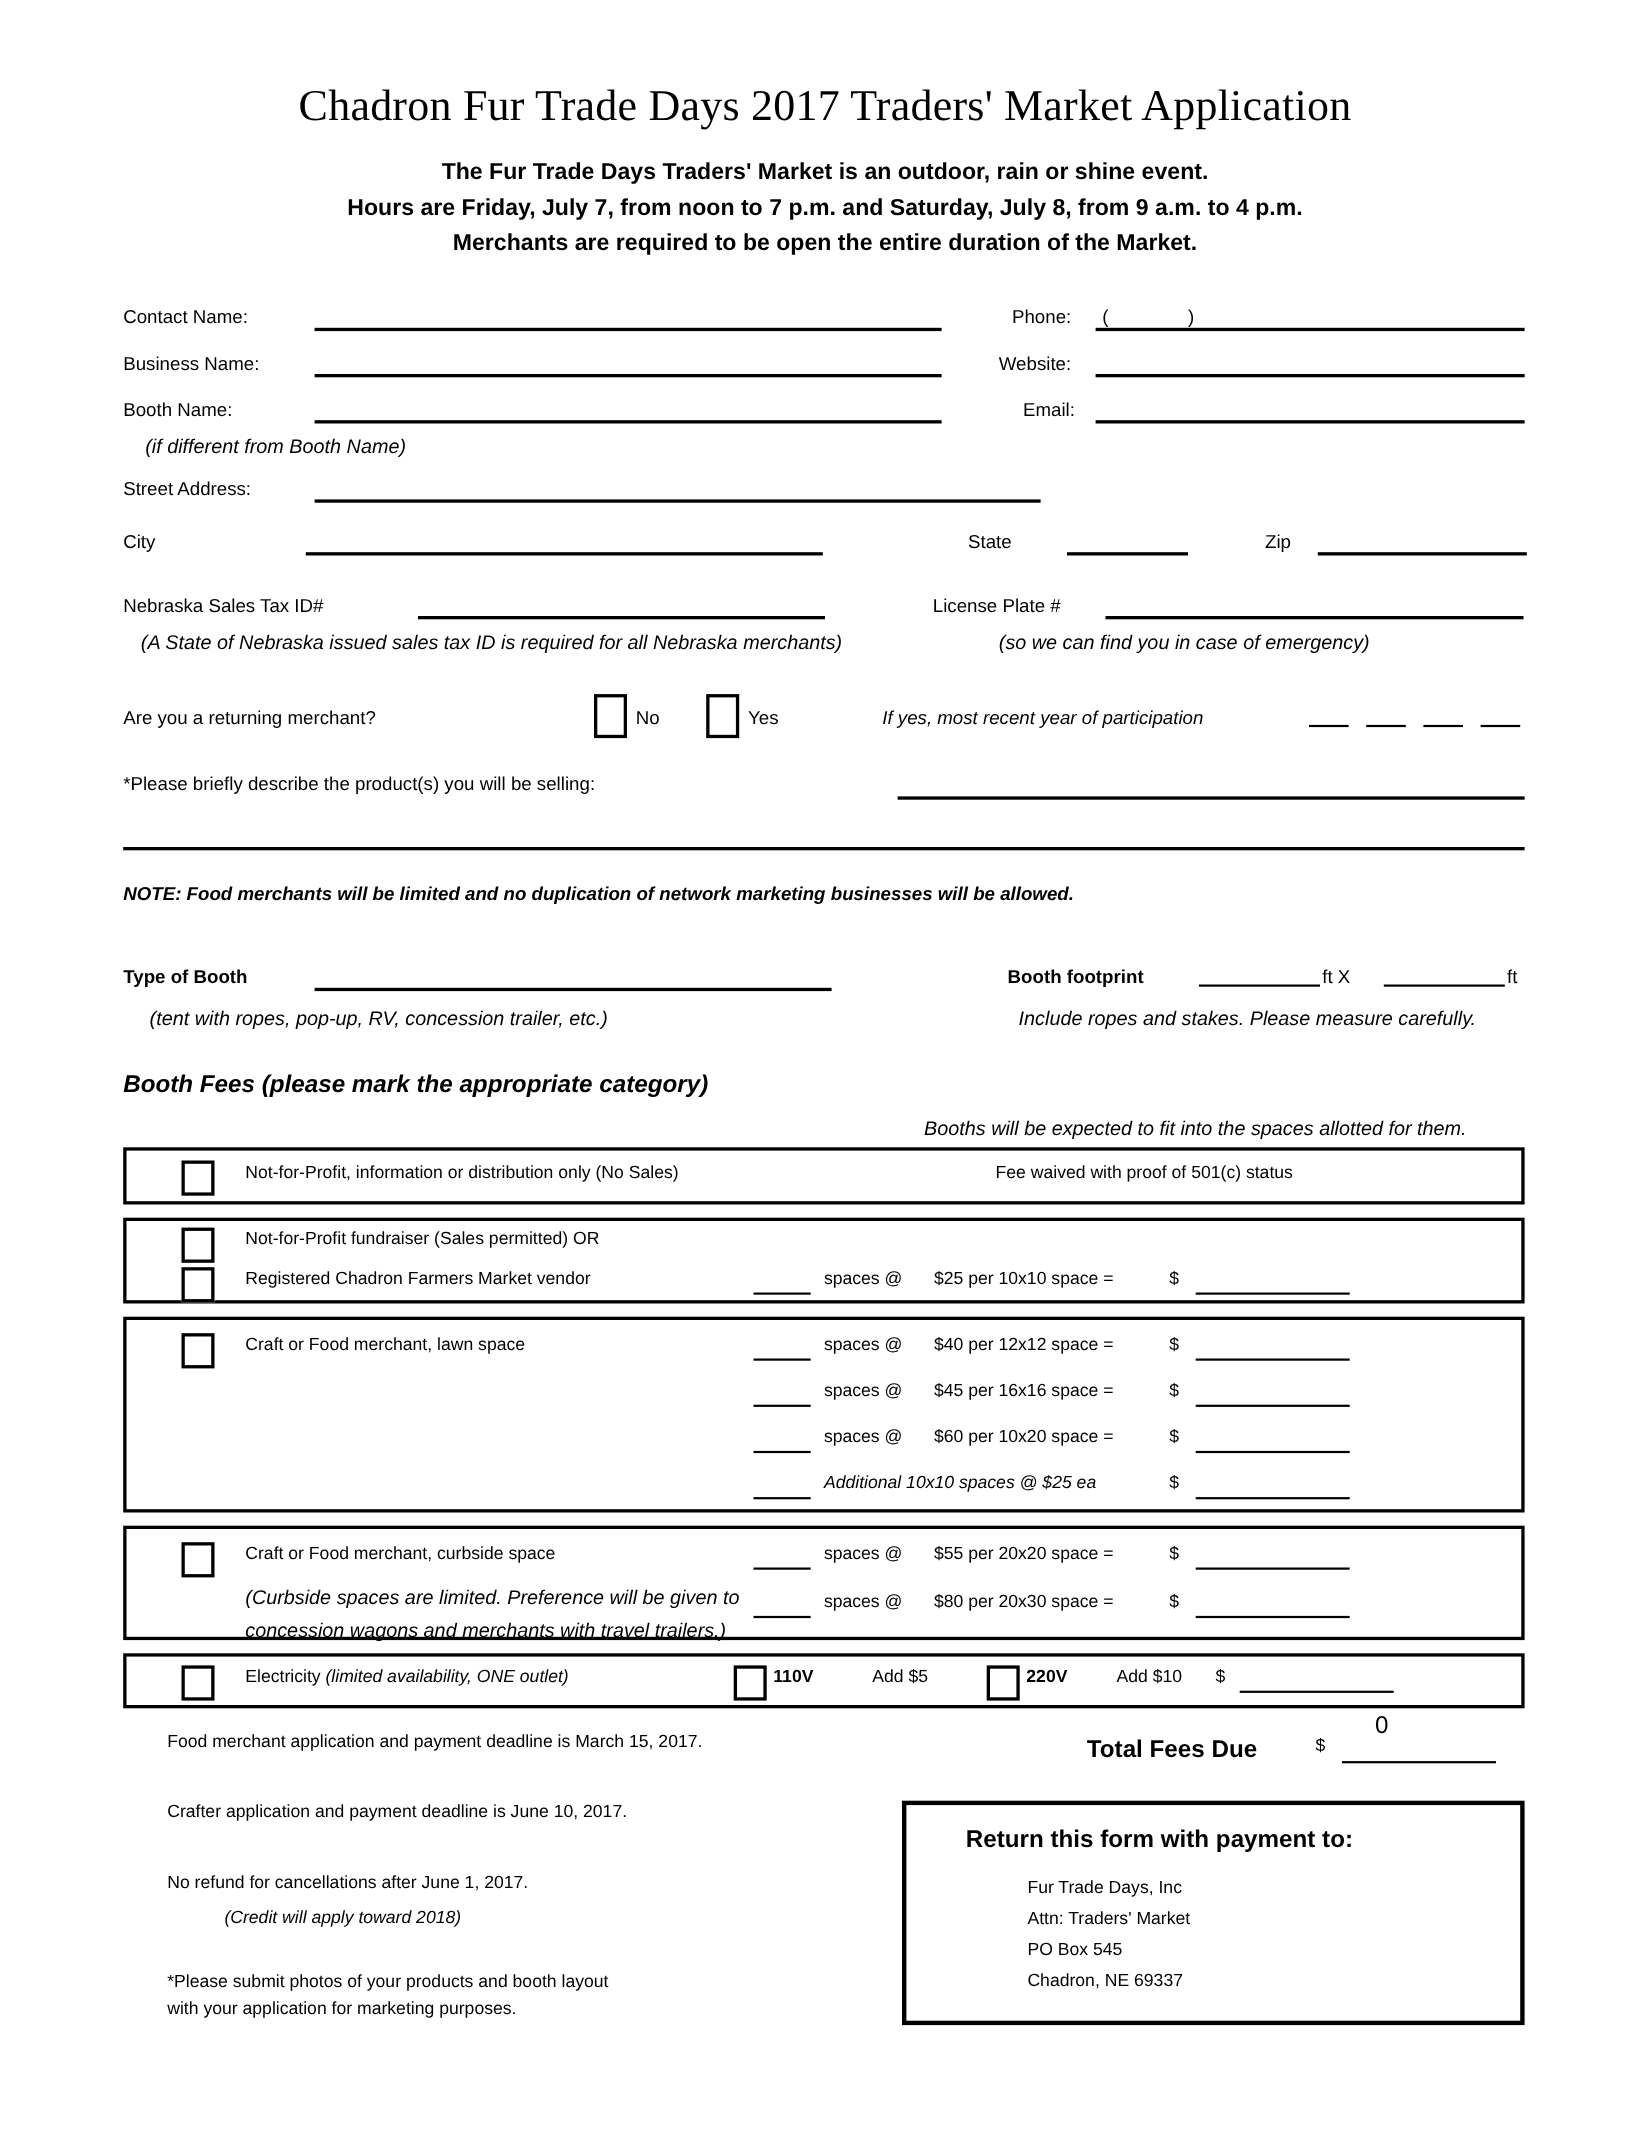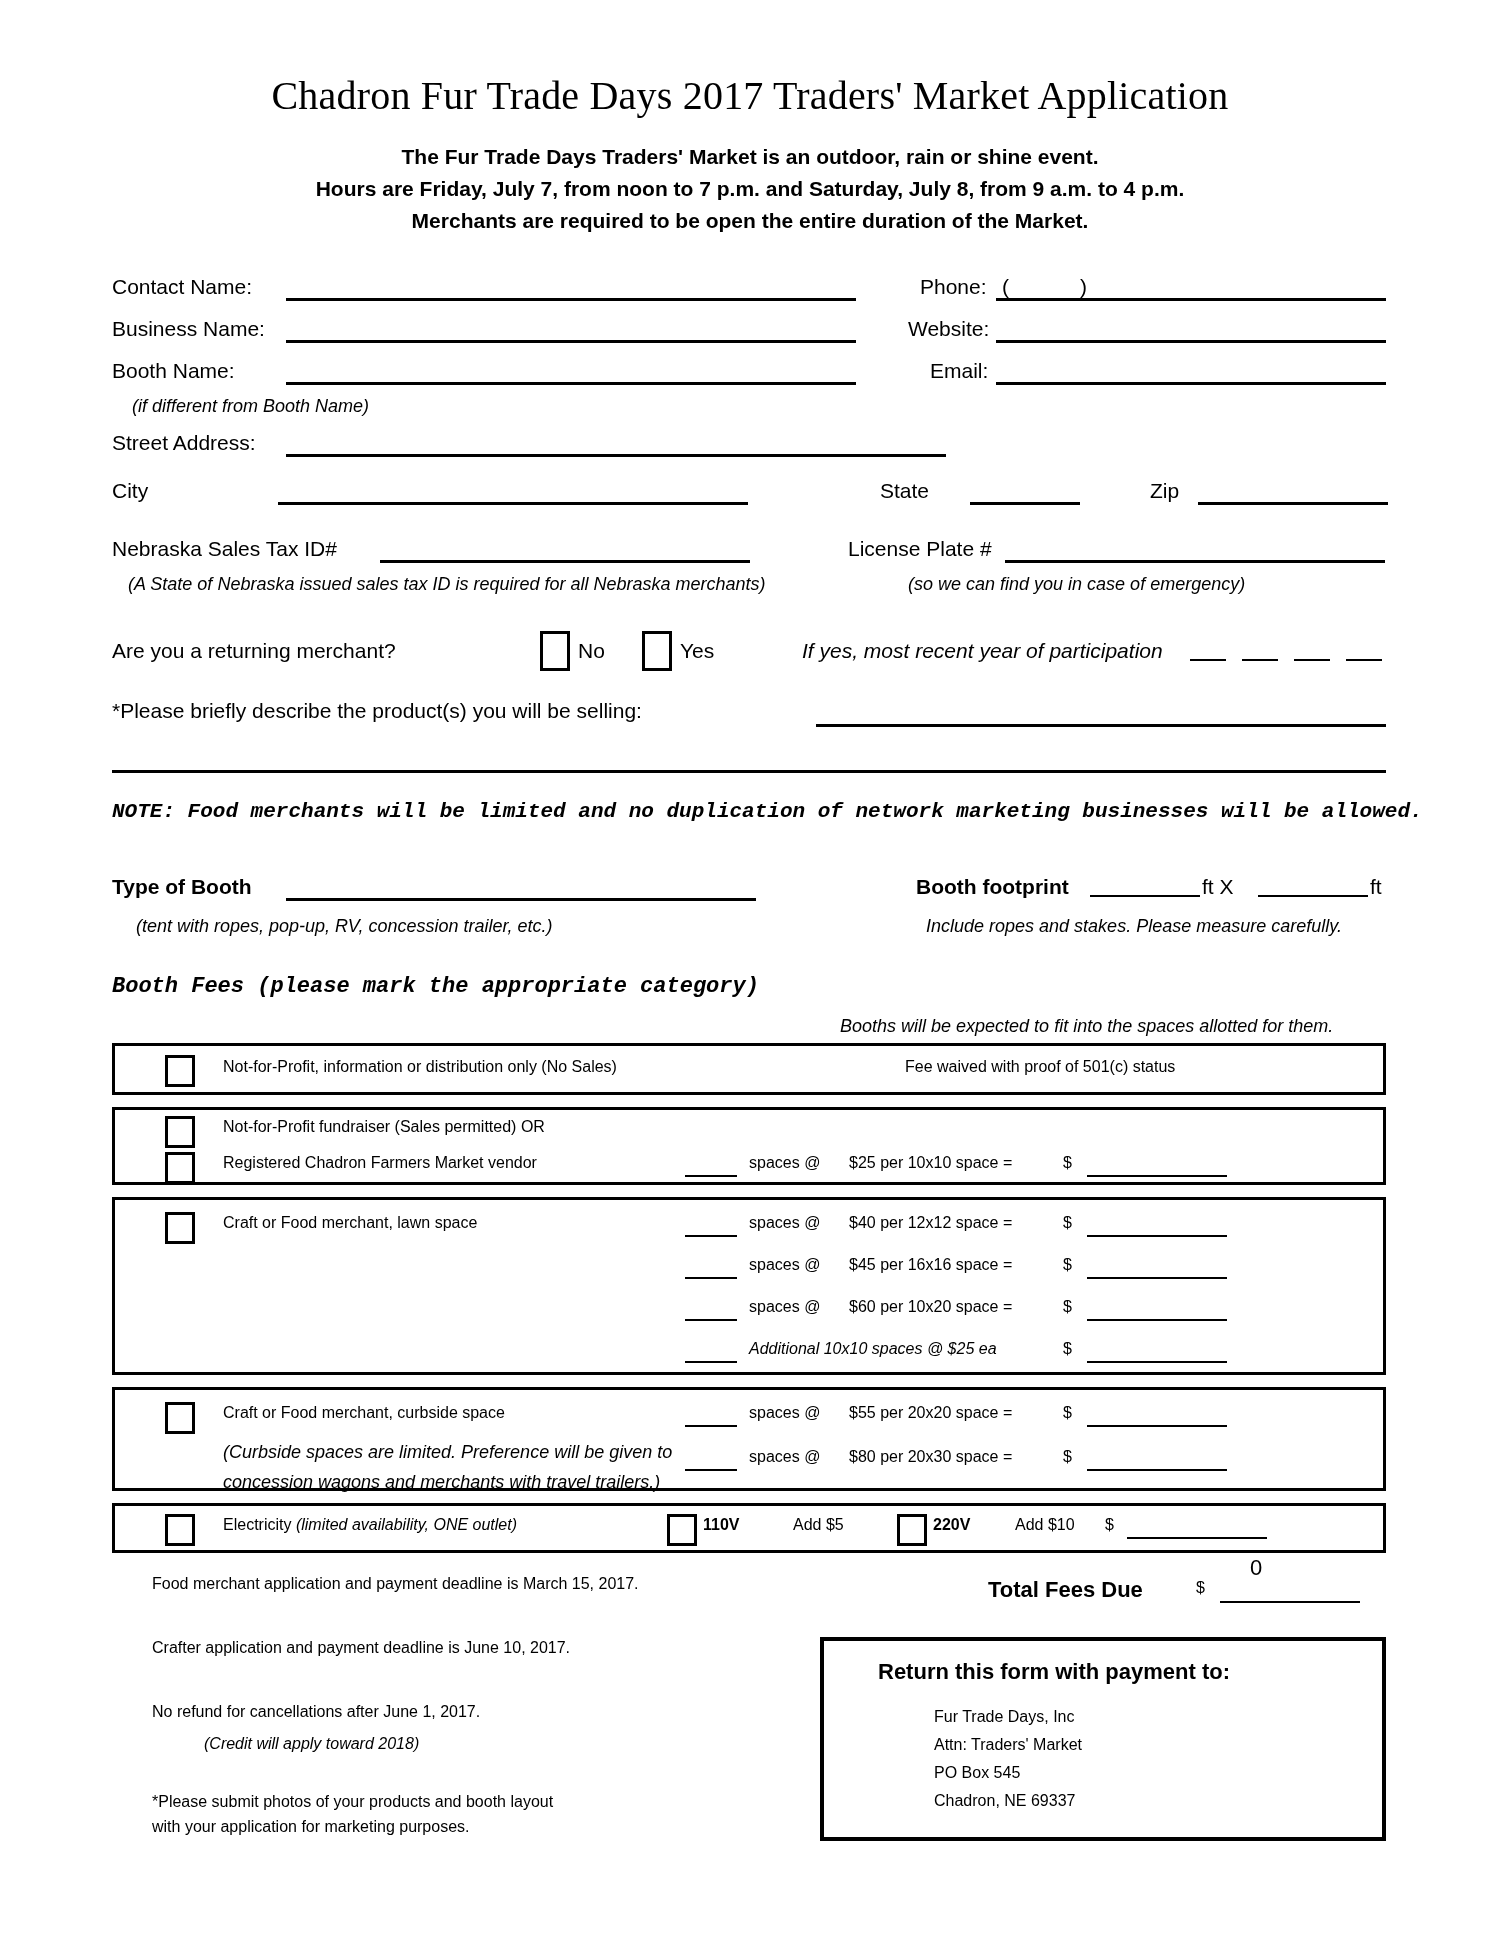--- a/index.html
+++ b/index.html
@@ -45,28 +45,28 @@
   .form-area {
     margin: 0 auto;
     width: 1320px;
     position: relative;
   }
   .row {
     position: relative;
     height: 42px;
   }
   .lbl {
-    font-size: 21px;
+    font-size: 17px;
     white-space: nowrap;
     position: absolute;
     bottom: 8px;
   }
   .lbl.ital { font-style: italic; }
   .lbl.bold { font-weight: bold; }
-  .lbl.bi { font-weight: bold; font-style: italic; font-family: Liberation Mono, monospace; }
+  .lbl.bi { font-weight: bold; font-style: italic; }
   .rule {
     position: absolute;
     border-bottom: 3px solid #000;
     bottom: 6px;
   }
   .small {
     font-size: 18px;
     font-style: italic;
     position: absolute;
     white-space: nowrap;

